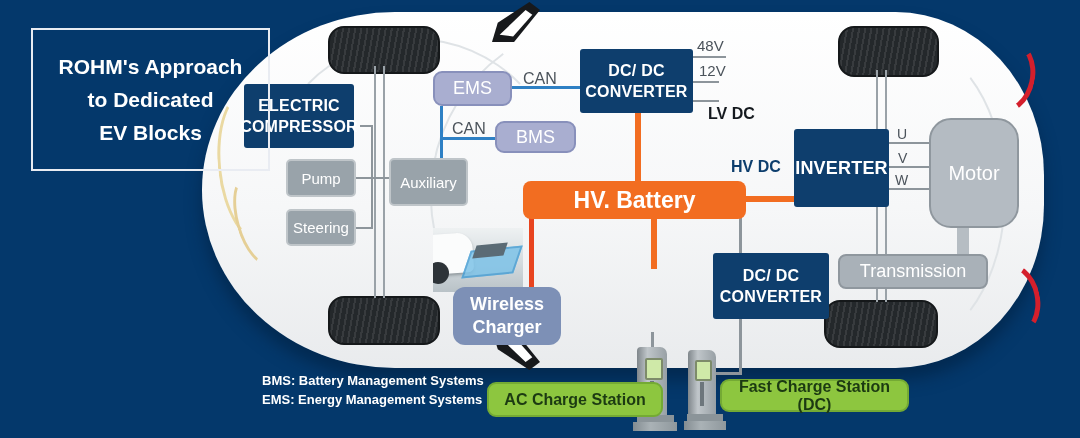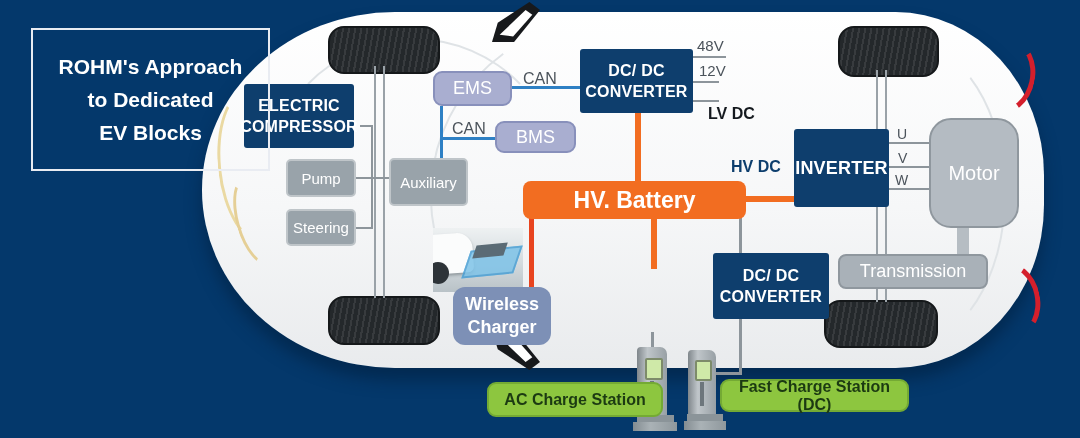--- a/index.html
+++ b/index.html
@@ -142,21 +142,21 @@
   <div class="box peri" style="left:495px;top:121px;width:81px;height:32px;">BMS</div>
   <div class="box navy" style="left:580px;top:49px;width:113px;height:64px;font-size:16px;line-height:21px;">DC/ DC
 CONVERTER</div>
   <div class="box" style="left:523px;top:181px;width:223px;height:38px;background:var(--orange);color:var(--white);
        font-size:23px;font-weight:bold;border-radius:8px;">HV. Battery</div>
   <div class="box navy" style="left:794px;top:129px;width:95px;height:78px;font-size:18px;">INVERTER</div>
   <div class="box" style="left:929px;top:118px;width:90px;height:110px;background:var(--motor_gray);
        border:2px solid #8f979e;color:var(--white);font-size:20px;border-radius:22px;">Motor</div>
   <div class="box" style="left:838px;top:254px;width:150px;height:35px;background:var(--transmission_gray);
        border:2px solid #8f979e;color:var(--white);font-size:18px;border-radius:8px;">Transmission</div>
-  <div class="box" style="left:453px;top:287px;width:98px;height:58px;background:var(--slate);color:var(--white);
+  <div class="box" style="left:453px;top:287px;width:108px;height:58px;background:var(--slate);color:var(--white);
        font-size:18px;line-height:23px;font-weight:bold;border-radius:12px;">Wireless
 Charger</div>
   <div class="box navy" style="left:713px;top:253px;width:116px;height:66px;font-size:16px;line-height:21px;">DC/ DC
 CONVERTER</div>
 
   <div class="lbl" style="left:523px;top:70px;">CAN</div>
   <div class="lbl" style="left:452px;top:120px;">CAN</div>
   <div class="lbl" style="left:697px;top:37px;font-size:15px;">48V</div>
   <div class="lbl" style="left:699px;top:62px;font-size:15px;">12V</div>
   <div class="lbl" style="left:708px;top:105px;font-weight:bold;color:var(--lv_dc_text);">LV DC</div>
@@ -176,14 +176,18 @@
     <div class="col" style="width:28px;height:66px;"></div>
     <div class="screen" style="left:11px;top:10px;width:13px;height:17px;"></div>
     <div class="slot" style="left:16px;top:32px;width:4px;height:24px;"></div>
     <div class="base1" style="left:3px;top:64px;width:36px;height:8px;"></div>
     <div class="base2" style="left:0;top:71px;width:42px;height:9px;"></div>
   </div>
 
   <div class="box greenb" style="left:487px;top:382px;width:176px;height:35px;">AC Charge Station</div>
   <div class="box greenb" style="left:720px;top:379px;width:189px;height:33px;">Fast Charge Station (DC)</div>
 
+  <div class="legend">
+    <div>BMS: Battery Management Systems</div>
+    <div>EMS: Energy Management Systems</div>
+  </div>
 
 </div>
 
 </body></html>

